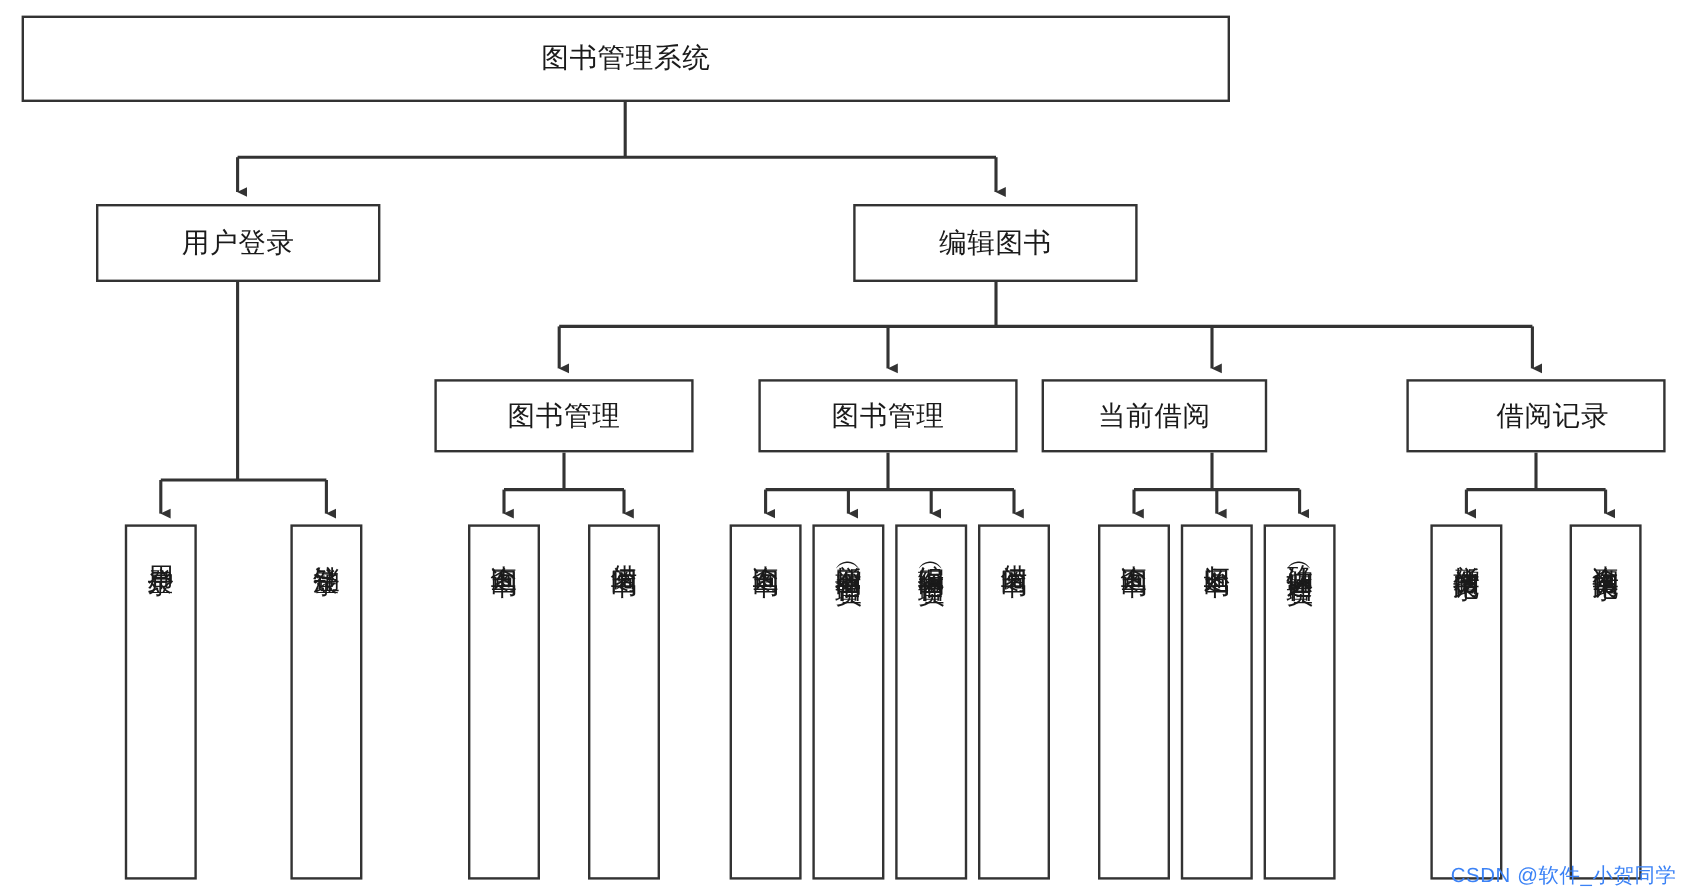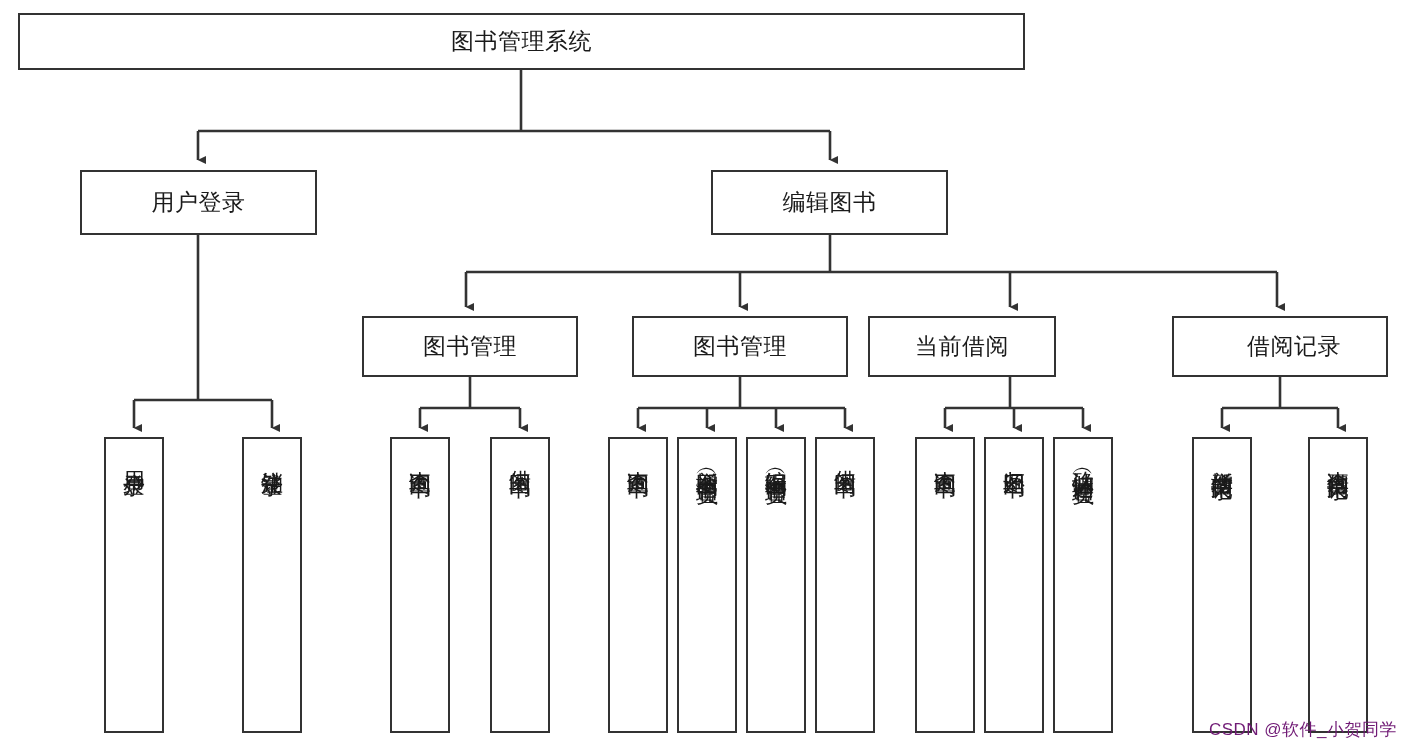--- a/index.html
+++ b/index.html
@@ -59,21 +59,21 @@
     text-orientation: upright;
     line-height: 1.0;
     letter-spacing: 2px;
     white-space: nowrap;
   }
   #watermark {
     position: absolute;
     right: 8px;
     bottom: 6px;
     font-size: 17px;
-    color: #701a75;
+    color: #3b82f6;
     letter-spacing: 0.5px;
     z-index: 3;
     white-space: nowrap;
   }
 </style>
 </head>
 <body>
 
 <div id="diagram-root">
 
@@ -136,21 +136,21 @@
     </g>
 
     <g stroke="#333333" stroke-width="2.6" fill="none">
       <path d="M 1280 377 L 1280 408"></path>
       <path d="M 1222 408 L 1338 408"></path>
       <path d="M 1222 408 L 1222 428" marker-end="url(#arrowhead)"></path>
       <path d="M 1338 408 L 1338 428" marker-end="url(#arrowhead)"></path>
     </g>
   </svg>
 
-  <div class="node root-node" style="left:18px; top:13px; width:1007px; height:57px;">
+  <div class="node root-node" style="left:18px; top:13px; width:1007px; height:72px;">
     <span class="node-label">图书管理系统</span>
   </div>
 
   <div class="node branch-node" style="left:80px; top:170px; width:237px; height:65px;">
     <span class="node-label">用户登录</span>
   </div>
   <div class="node branch-node" style="left:711px; top:170px; width:237px; height:65px;">
     <span class="node-label">编辑图书</span>
   </div>
 

